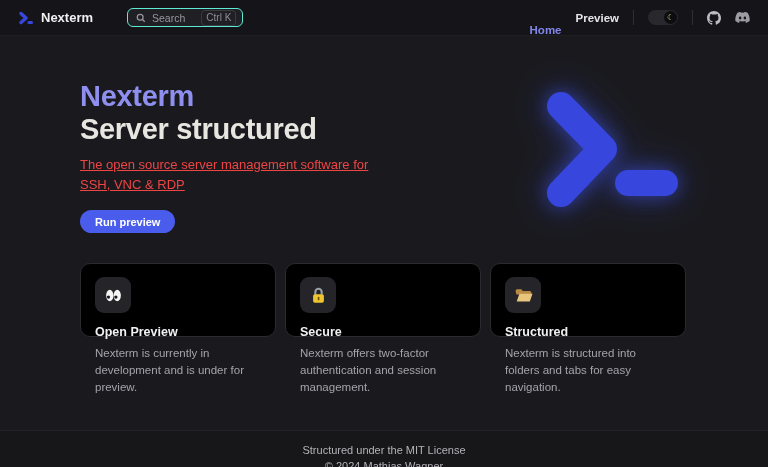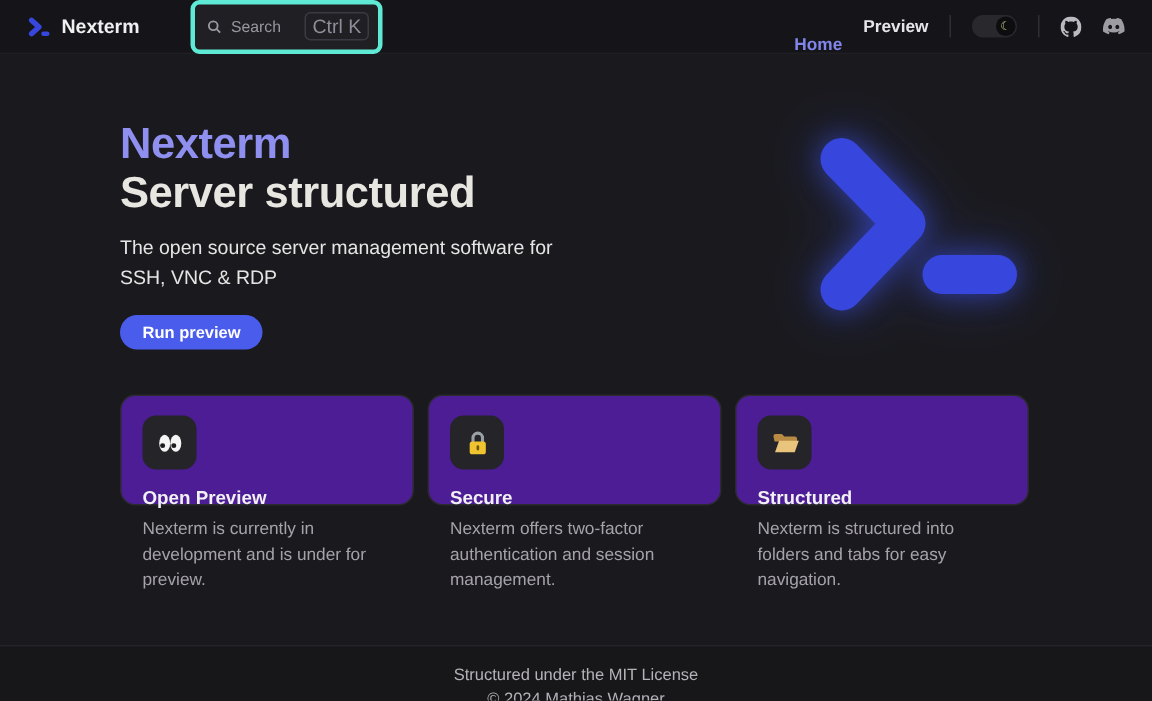--- a/index.html
+++ b/index.html
@@ -13,27 +13,27 @@
   
   .header {
     height:36px; background:#151519; flex:0 0 auto;
     display:flex; align-items:center; padding:0 18px;
     border-bottom:1px solid #1f1f23;
   }
   .brand { display:flex; align-items:center; gap:7px; cursor:pointer; }
   .brand-logo { display:flex; align-items:flex-end; }
   .brand-name { font-size:13px; font-weight:bold; color:#f0eff2; }
   .searchbox {
-    margin-left:34px; height:36px; display:flex; align-items:center;
-    background:#1f1f24; border:3px solid #5eead4; border-radius:6px;
+    margin-left:34px; height:19px; display:flex; align-items:center;
+    background:#1f1f24; border:1px solid #5eead4; border-radius:6px;
     padding:0 6px 0 8px; gap:6px; cursor:pointer; min-width:76px;
   }
   .search-label { font-size:10.5px; color:#99979f; }
   .kbd {
-    font-size:13px; color:#8f8d97; border:1px solid #3a3a42;
+    font-size:10px; color:#8f8d97; border:1px solid #3a3a42;
     border-radius:4px; padding:1px 4px; margin-left:10px; line-height:1.2;
   }
   .header-right { margin-left:auto; display:flex; align-items:center; gap:14px; }
   .nav-link { font-size:11.5px; font-weight:bold; color:#e6e5ea; cursor:pointer; }
   .nav-link.active { color:#8286ea;margin-top:25px; }
   .vdivider { width:1px; height:15px; background:#2e2e34; }
   .toggle {
     width:30px; height:15px; border-radius:8px; background:#28282d;
     position:relative; cursor:pointer;
   }
@@ -48,40 +48,40 @@
   
   .hero {
     display:flex; justify-content:space-between; align-items:flex-start;
     padding:44px 88px 0 80px; flex:0 0 auto;
   }
   .hero-title { font-size:29px; font-weight:bold; line-height:33px; letter-spacing:-0.3px; }
   .hero-title .accent { color:#8e8fee; display:block; }
   .hero-title .main { color:#e8e6e1; display:block; }
   .hero-sub {
     margin-top:9px; font-size:13px; line-height:20px;
-    color:#e5e5e5; max-width:320px;
+    color:#ef4444; max-width:320px;text-decoration:underline;
   }
   .hero-actions { margin-top:15px; display:flex; gap:25px; }
   .btn {
     border:none; border-radius:12px; height:23px; padding:0 15px;
     font-size:11px; font-weight:bold; cursor:pointer;
     font-family:"Liberation Sans","DejaVu Sans",sans-serif;
   }
   .btn-primary { background:#4a5ceb; color:#ffffff; }
   .btn-secondary { background:#2e2e34; color:#e8e7ec; }
   .hero-logo { margin-top:10px; flex:0 0 auto; }
   .hero-logo svg { filter:drop-shadow(0 0 9px rgba(62,82,235,0.55)) drop-shadow(0 0 18px rgba(62,82,235,0.35)); }
 
   
   .features {
     margin:30px 82px 0 80px; display:grid;
     grid-template-columns:repeat(3,1fr); gap:9px; flex:0 0 auto;
   }
   .card {
-    background:#4c1d95; border:1px solid #2a2a2f; border-radius:10px;
+    background:#000000; border:1px solid #2a2a2f; border-radius:10px;
     padding:13px 14px; height:74px;
   }
   .card-icon {
     width:36px; height:36px; border-radius:9px; background:#242429;
     display:flex; align-items:center; justify-content:center;
   }
   .card-title { margin-top:12px; font-size:12.5px; font-weight:bold; color:#f1f0f3; }
   .card-desc { margin-top:6px; font-size:11.5px; line-height:17px; color:#a5a3a9; }
 
   

